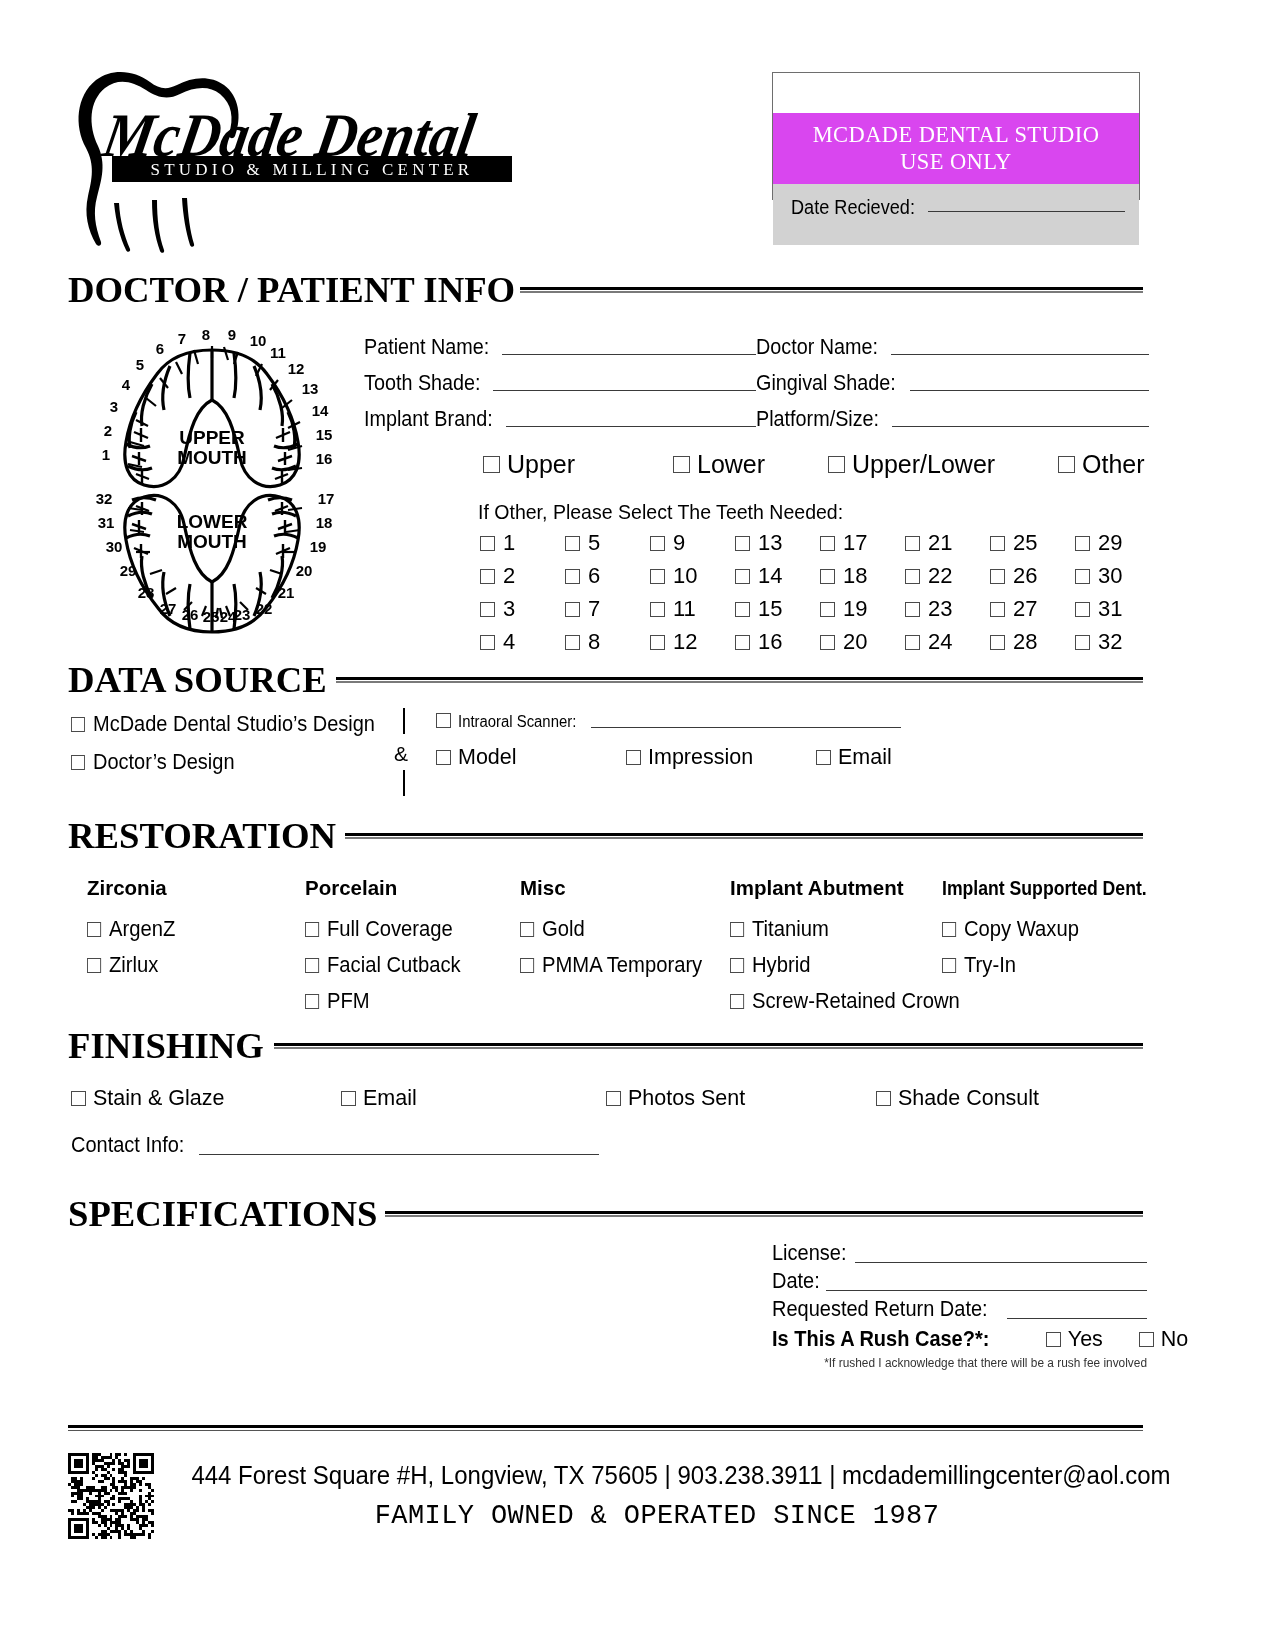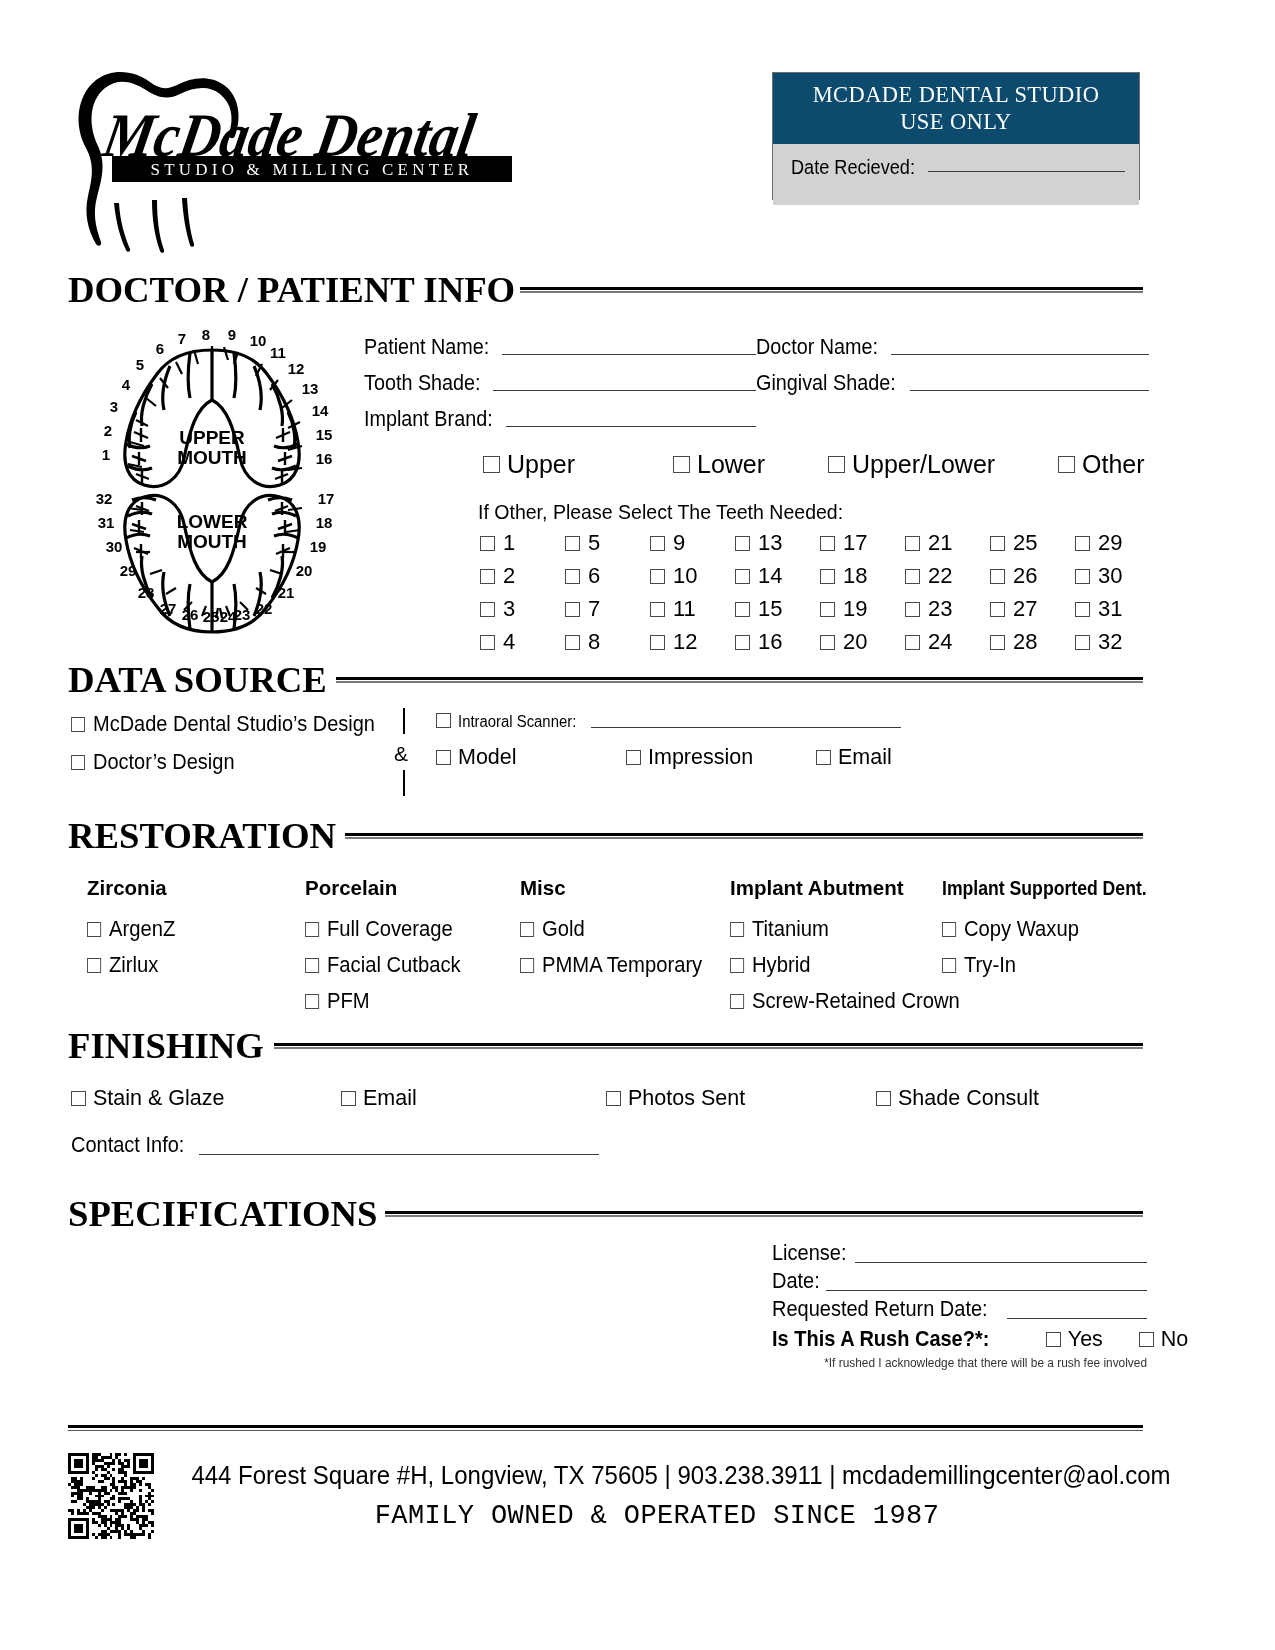--- a/index.html
+++ b/index.html
@@ -32,24 +32,25 @@
 
   
   .header { position: absolute; left: 0; top: 0; width: 1275px; height: 270px; }
   #logo { position: absolute; left: 62px; top: 48px; width: 470px; height: 205px; }
 
   .useonly {
     position: absolute; left: 772px; top: 72px; width: 368px; height: 128px;
     border: 1.5px solid #6e6e6e;
   }
   .useonly-hd {
-    background: #0c4a6e; color: #fff; text-align: center;
+    background: #d946ef; color: #fff; text-align: center;
     font-family: "Liberation Serif", serif;
     font-size: 22.5px; line-height: 27px; padding: 8px 0 9px;
     letter-spacing: .4px;
+    margin-top: 40px;
   }
   .useonly-bd {
     background: #d2d2d2; height: 61px; display: flex; align-items: flex-start;
     padding: 12px 14px 0 18px;
   }
   .useonly-bd .lbl { font-size: 19.5px; transform: scaleX(.93); transform-origin: left; white-space: nowrap; }
   .useonly-bd .fill { flex: 1; margin-left: 4px; margin-bottom: 3px; }
 
   
   .sec-hd { display: flex; align-items: center; gap: 14px; }
@@ -213,20 +214,24 @@
           <span class="fill" style="flex:1"></span>
         </div>
         <div class="dp-cell" style="width:393px">
           <span class="lbl">Gingival Shade:</span>
           <span class="fill" style="flex:1"></span>
         </div>
       </div>
       <div class="dp-row">
         <div class="dp-cell" style="width:392px">
           <span class="lbl">Implant Brand:</span>
+          <span class="fill" style="flex:1"></span>
+        </div>
+        <div class="dp-cell" style="width:393px">
+          <span class="lbl">Platform/Size:</span>
           <span class="fill" style="flex:1"></span>
         </div>
       </div>
     </div>
 
     <div class="archtype">
       <div class="cbrow" style="width:190px">
         <span class="cb"></span>
         <span>Upper</span>
       </div>

